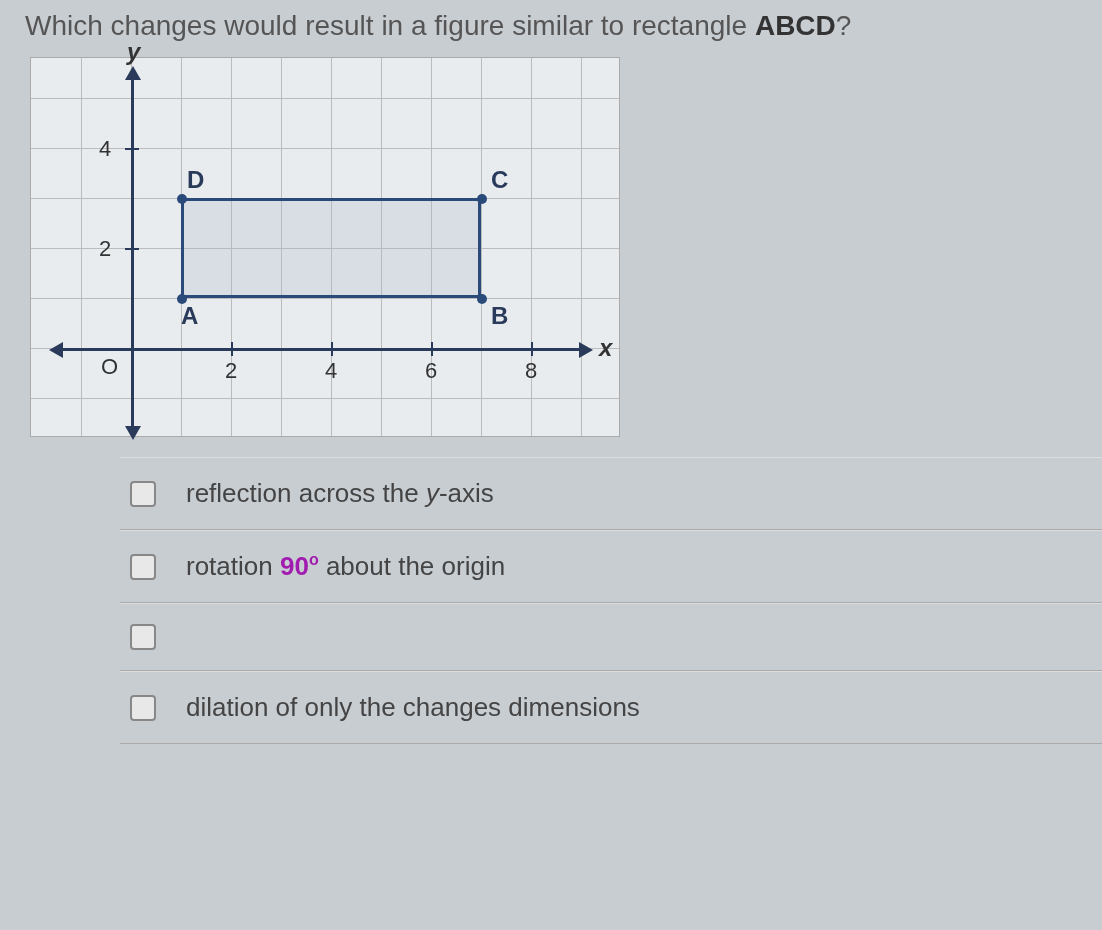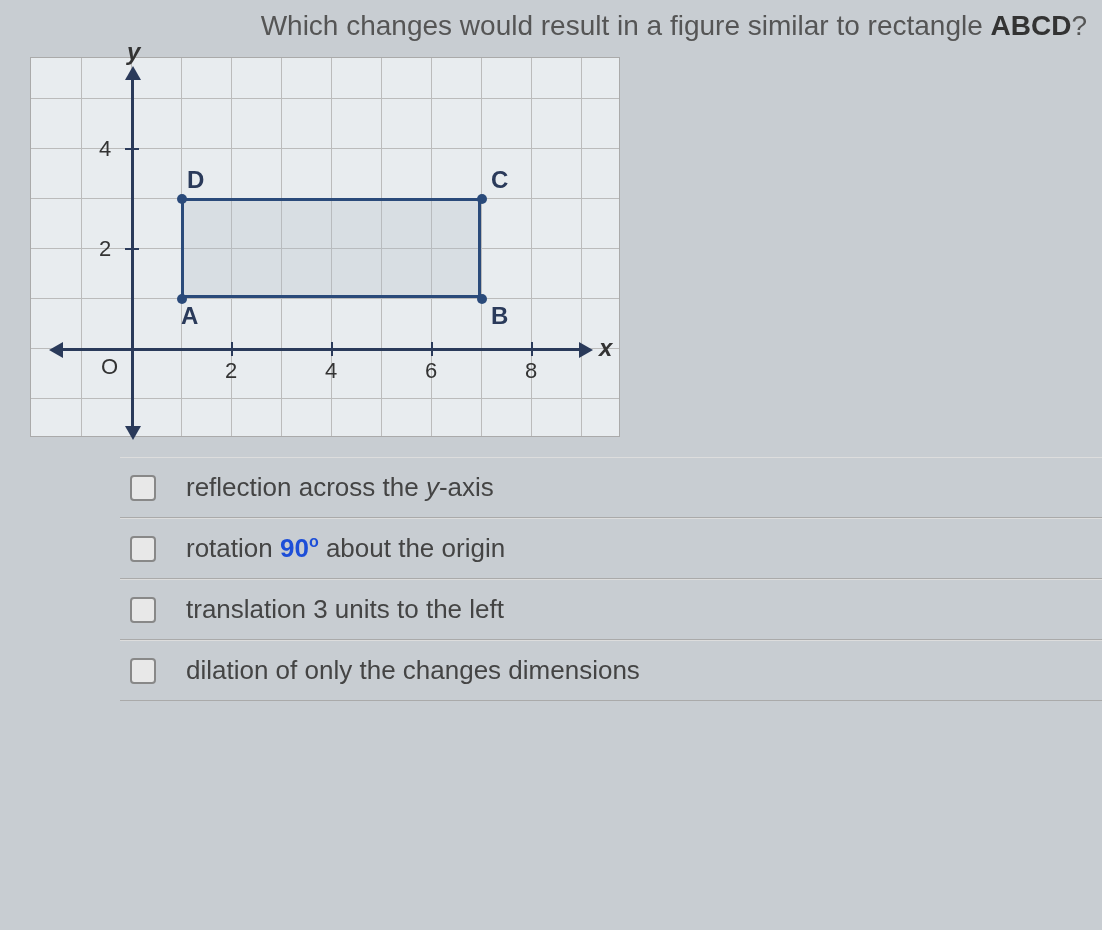--- a/index.html
+++ b/index.html
@@ -9,21 +9,20 @@
       width: 1102px;
       height: 930px;
       padding: 0;
       color: #333;
     }
     .question {
       font-size: 28px;
       color: #555;
       padding: 10px 15px 5px 25px;
       font-weight: 400;
-      text-align: right;
     }
     .question .bold { font-weight: 700; color: #333; }
     .graph-container {
       position: relative;
       width: 590px;
       height: 380px;
       margin: 10px 0 20px 30px;
       background: #e8ecef;
       border: 1px solid #aaa;
     }
@@ -89,41 +88,41 @@
       font-style: italic;
       color: #333;
     }
     .answers {
       margin-left: 120px;
       margin-top: 20px;
     }
     .answer-row {
       display: flex;
       align-items: center;
-      padding: 14px 10px;
+      padding: 20px 10px;
       border-bottom: 1px solid #aaa;
       border-top: 1px solid #ddd;
       background: #c8cdd2;
       text-align: center;
     }
     .checkbox {
       width: 26px; height: 26px;
       border: 2px solid #888;
       border-radius: 4px;
       background: #e8e8e8;
       margin-right: 30px;
       flex-shrink: 0;
     }
     .answer-text {
       font-size: 26px;
       color: #444;
     }
     .answer-text .ital { font-style: italic; }
     .answer-text .deg sup { font-size: 16px; }
-    .answer-text b { font-weight: 700; color: #1d4ed8; }
+    .answer-text b { font-weight: 700; color: #a21caf; }
   </style>
 </head>
 <body>
 
 <div class="question">
   <span>Which changes would result in a figure similar to rectangle </span><span class="bold">ABCD</span><span>?</span>
 </div>
 
 <div class="graph-container">
   <div class="grid-line-v" style="left:50px"></div>
@@ -186,19 +185,18 @@
   <div class="answer-row">
     <div class="checkbox"></div>
     <div class="answer-text">reflection across the <span class="ital">y</span>-axis</div>
   </div>
   <div class="answer-row">
     <div class="checkbox"></div>
     <div class="answer-text">rotation <b class="deg">90<sup>o</sup></b> about the origin</div>
   </div>
   <div class="answer-row">
     <div class="checkbox"></div>
-    <div class="answer-text">translation 3 units to the left</div>
   </div>
   <div class="answer-row">
     <div class="checkbox"></div>
     <div class="answer-text">dilation of only the changes dimensions</div>
   </div>
 </div>
 
 </body></html>

